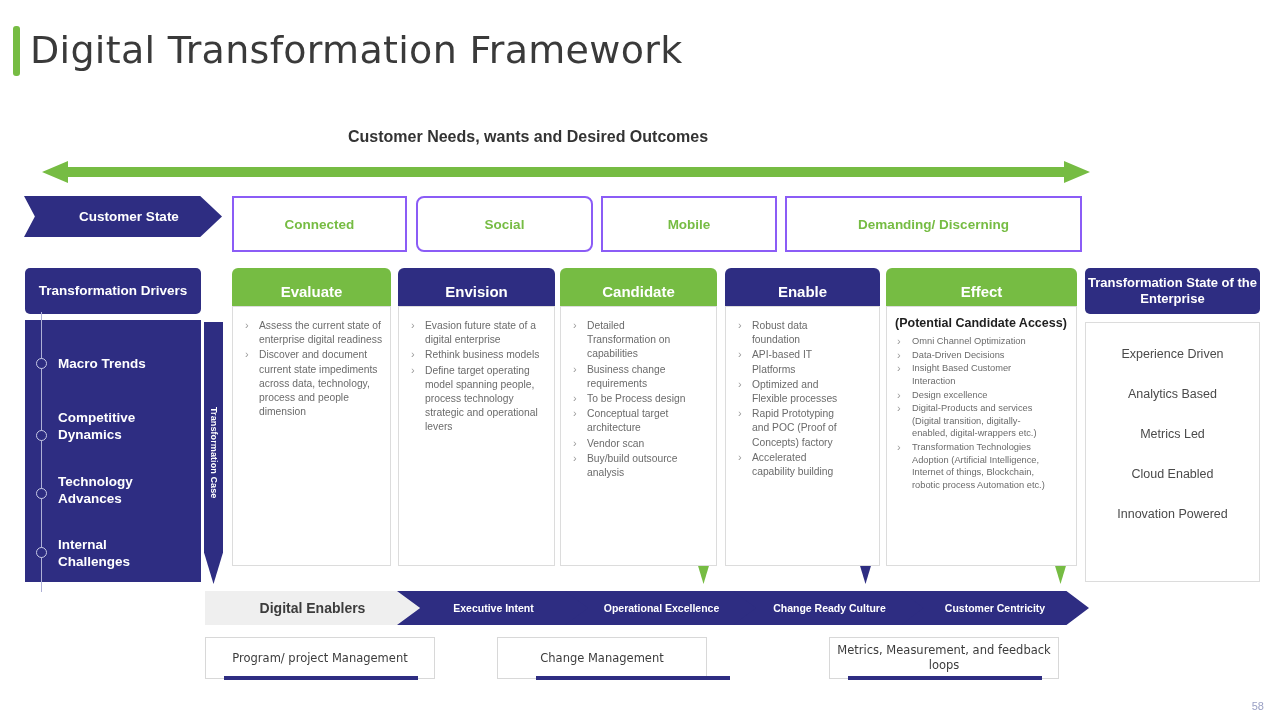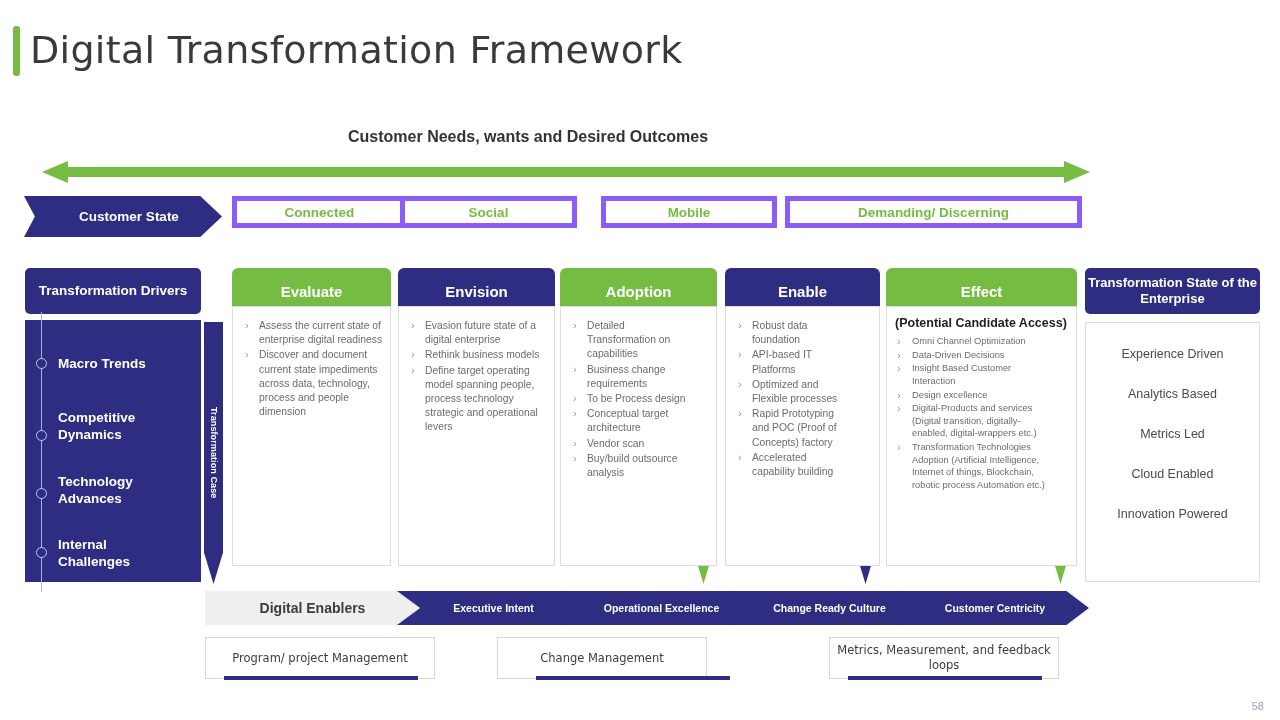--- a/index.html
+++ b/index.html
@@ -31,21 +31,21 @@
   .cust-chevron{
     position:absolute;left:24px;top:196px;width:198px;height:41px;
     background:#2e2d82;
     clip-path:polygon(0 0, 89% 0, 100% 50%, 89% 100%, 0 100%, 5.5% 50%);
     display:flex;align-items:center;justify-content:center;
   }
   .cust-chevron span{
     color:#ffffff;font-size:13.5px;font-weight:bold;padding-left:12px;
   }
   .state-box{
-    position:absolute;top:196px;height:32px;border:5px solid #8b5cf6;
+    position:absolute;top:196px;height:56px;border:2px solid #8b5cf6;
     background:#ffffff;display:flex;align-items:center;justify-content:center;
     box-sizing:border-box;
   }
   .state-box span{color:#76bc43;font-size:13.5px;font-weight:bold;}
 
   
   .drivers-head{
     position:absolute;left:25px;top:268px;width:176px;height:46px;
     background:#2e2d82;border-radius:5px;color:#fff;
     display:flex;align-items:center;justify-content:center;text-align:center;
@@ -171,21 +171,21 @@
     </svg>
   </div>
 
   <div class="cust-chevron">
     <span>Customer State</span>
   </div>
 
   <div class="state-box" style="left:232px;width:175px;">
     <span>Connected</span>
   </div>
-  <div class="state-box" style="left:400px;width:177px;">
+  <div class="state-box" style="left:416px;width:177px;border-radius:8px;">
     <span>Social</span>
   </div>
   <div class="state-box" style="left:601px;width:176px;">
     <span>Mobile</span>
   </div>
   <div class="state-box" style="left:785px;width:297px;">
     <span>Demanding/ Discerning</span>
   </div>
 
   <div class="drivers-head">
@@ -232,21 +232,21 @@
   </div>
   <div class="phase-body" style="left:398px;width:157px;">
     <ul class="bullets">
       <li>Evasion future state of a digital enterprise</li>
       <li>Rethink business models</li>
       <li>Define target operating model spanning people, process technology strategic and operational levers</li>
     </ul>
   </div>
 
   <div class="phase-head" style="left:560px;width:157px;background:#76bc43;">
-    <span>Adoption</span>
+    <span>Candidate</span>
   </div>
   <div class="phase-body" style="left:560px;width:157px;">
     <ul class="bullets" style="padding-right:30px;">
       <li>Detailed Transformation on capabilities</li>
       <li>Business change requirements</li>
       <li>To be Process design</li>
       <li>Conceptual target architecture</li>
       <li>Vendor scan</li>
       <li>Buy/build outsource analysis</li>
     </ul>

